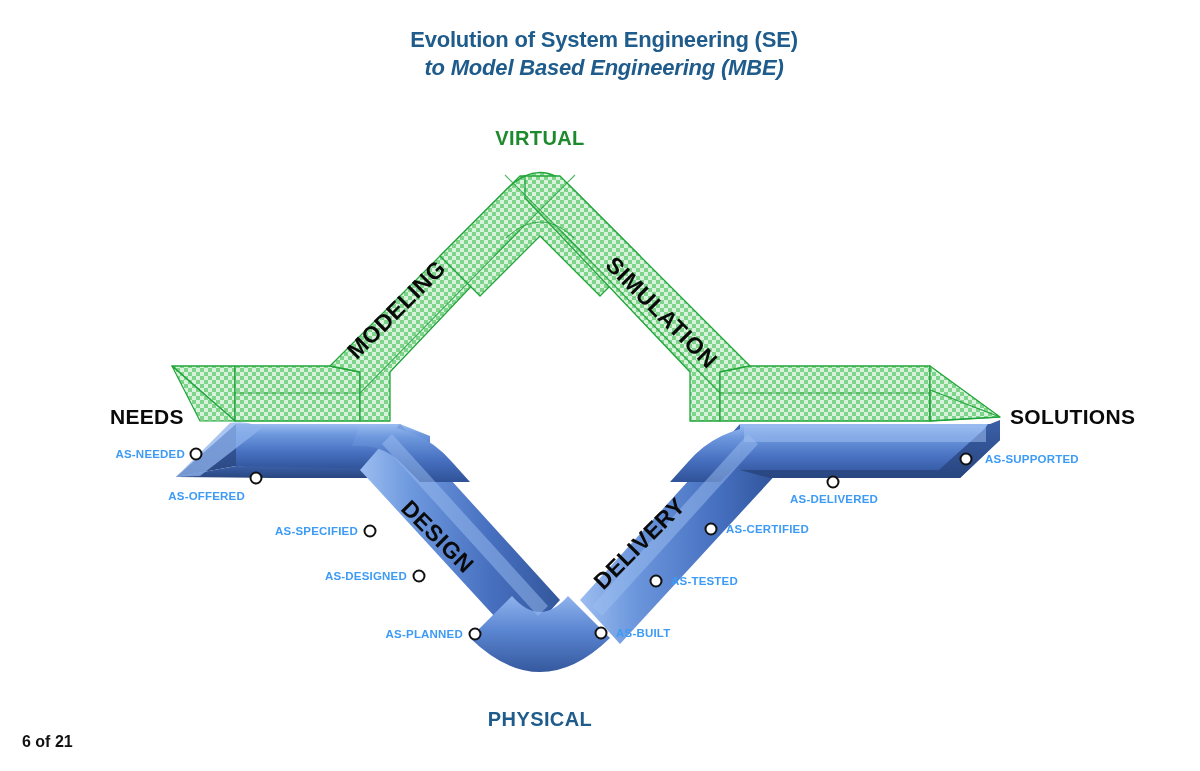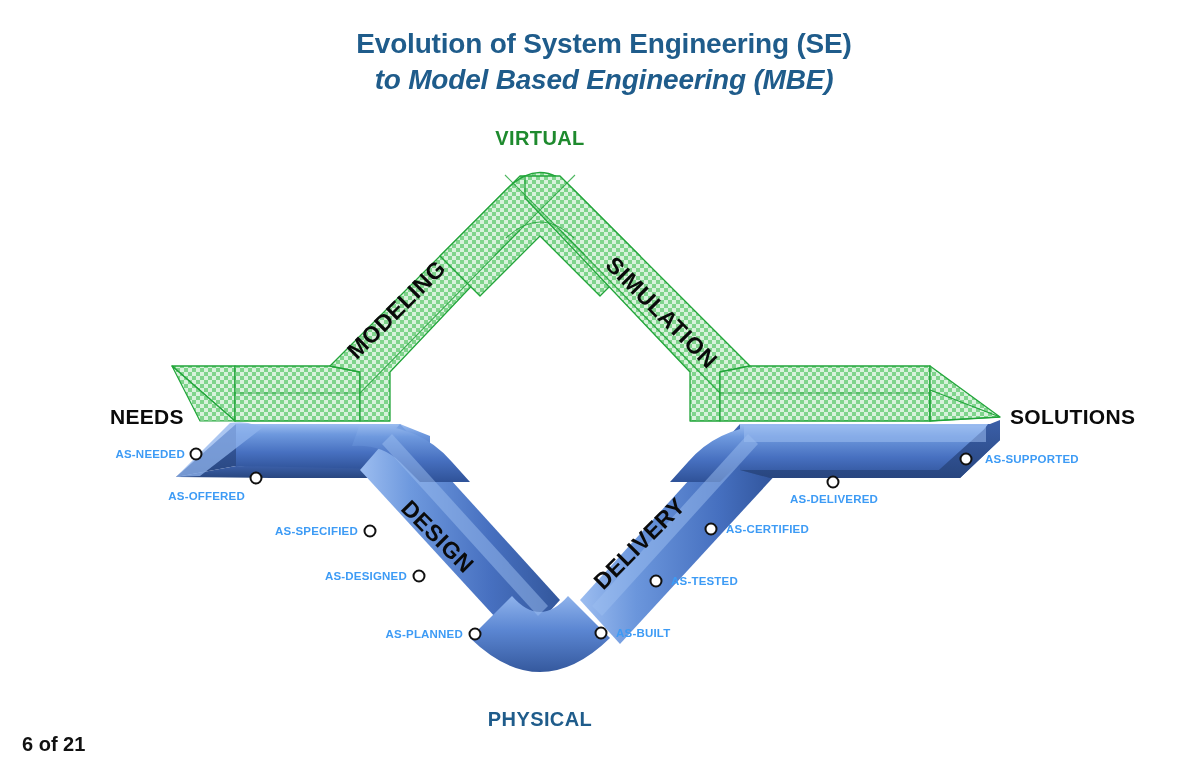--- a/index.html
+++ b/index.html
@@ -6,30 +6,30 @@
   body{
     width:1200px;height:771px;background:#ffffff;
     font-family:"Liberation Sans", sans-serif;
     overflow:hidden;position:relative;
   }
   #slide{position:absolute;inset:0;}
 
   .title{
     position:absolute;left:0;right:0;top:26px;
     text-align:center;
-    font-size:28px;font-weight:bold;line-height:1.28;
+    font-size:22px;font-weight:bold;line-height:1.28;
     color:#1F5C8B;
     letter-spacing:-0.2px;
     margin-left:8px;
   }
   .title .l2{display:block;font-style:italic;}
 
   .footer{
     position:absolute;left:22px;top:733px;
-    font-size:20px;font-weight:bold;color:#111111;
+    font-size:16px;font-weight:bold;color:#111111;
   }
 
   svg#diagram{position:absolute;left:0;top:0;width:1200px;height:771px;}
 
   .cap{font-weight:bold;}
   .cap-virtual{fill:#1E8A2E;font-size:20px;letter-spacing:0.4px;}
   .cap-physical{fill:#1F5C8B;font-size:20px;letter-spacing:0.4px;}
   .cap-end{fill:#0a0a0a;font-size:21px;letter-spacing:0.3px;}
   .cap-band{fill:#0a0a0a;font-size:23px;letter-spacing:0.5px;}
   .ms-label{fill:#3D9BF5;font-size:11.5px;font-weight:bold;letter-spacing:0.2px;}

